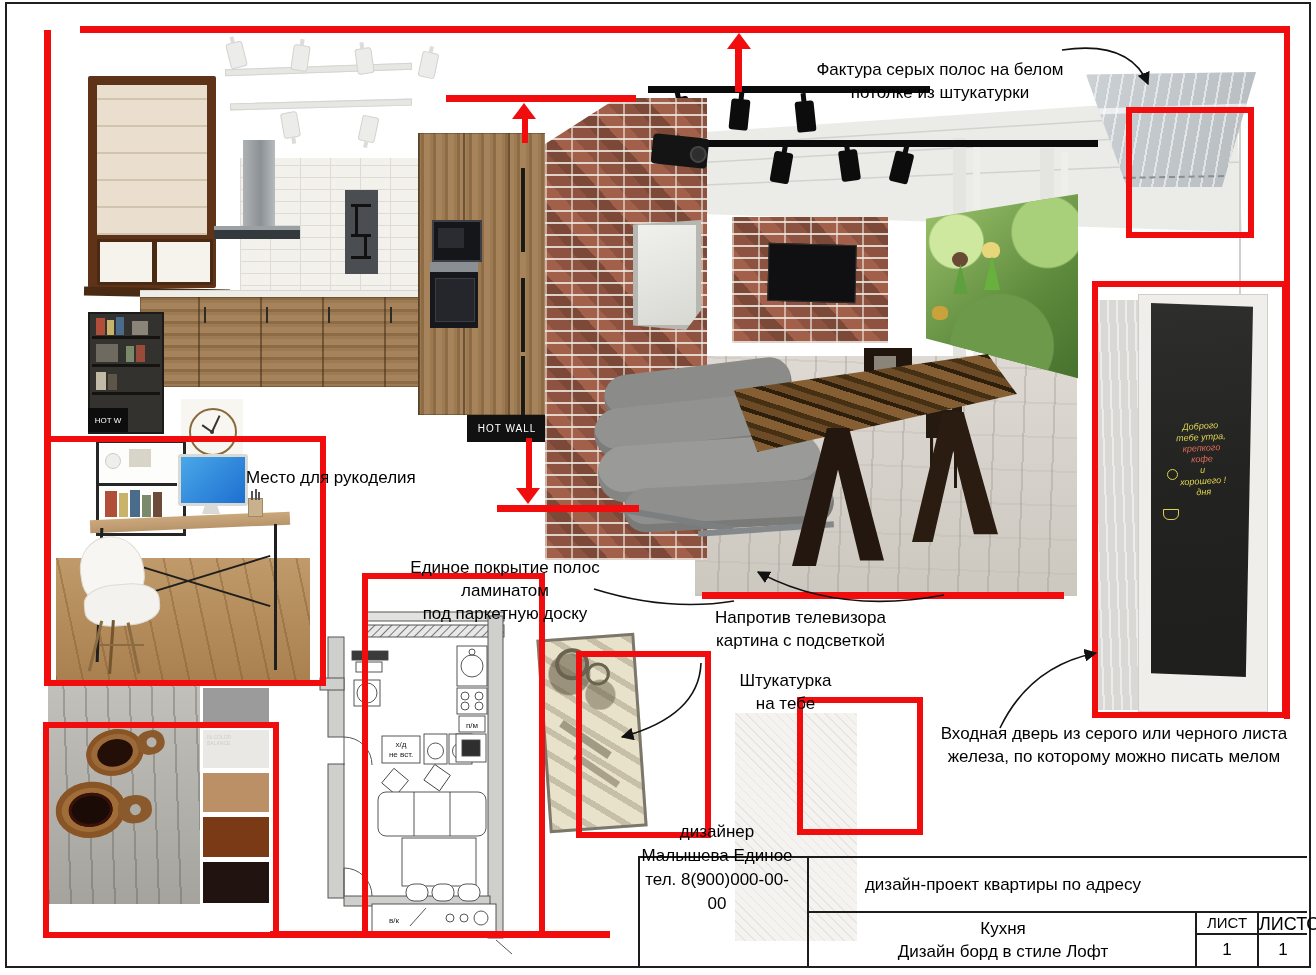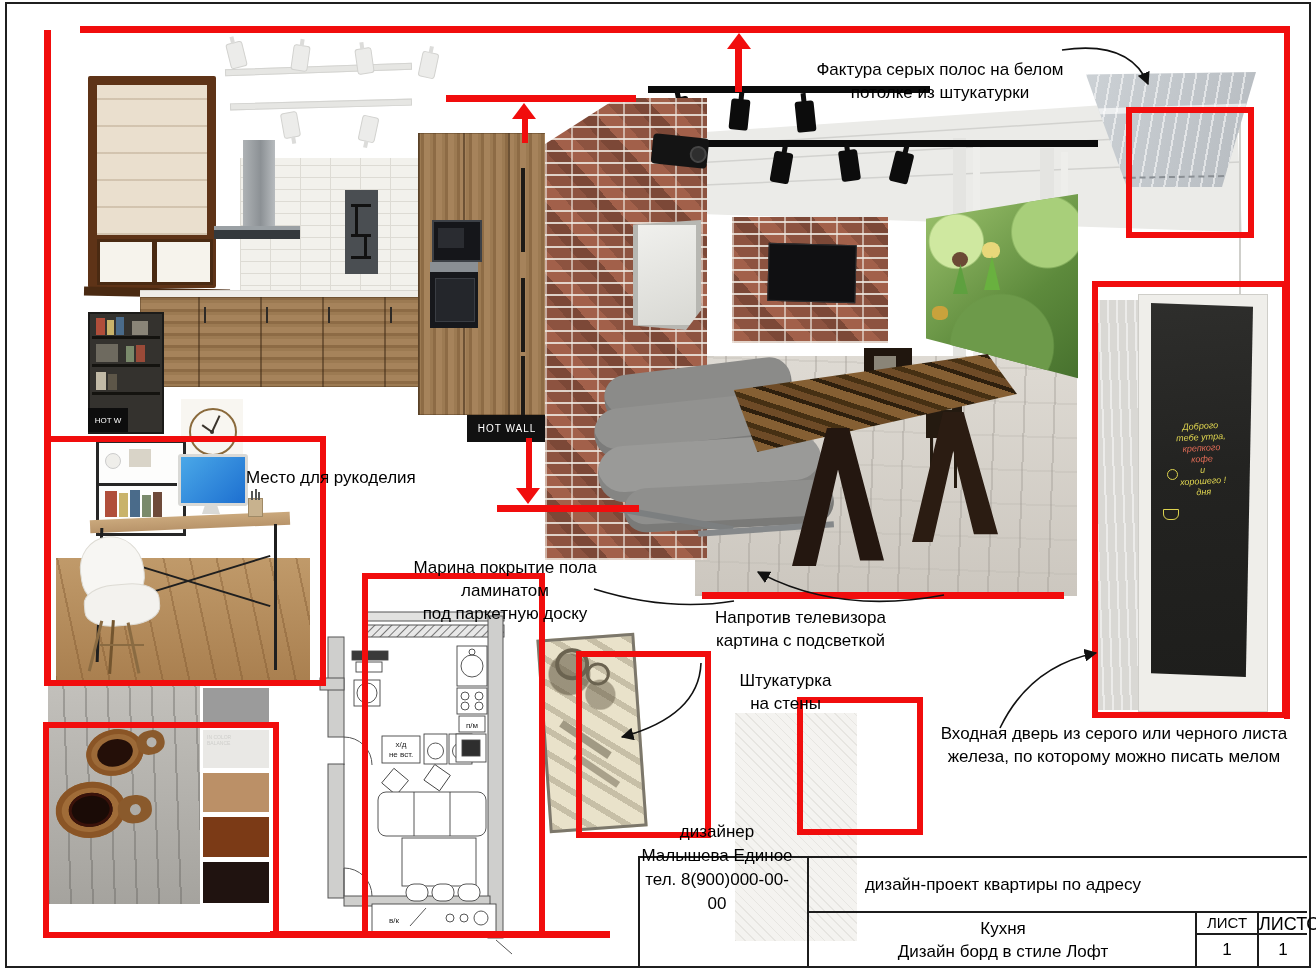--- a/index.html
+++ b/index.html
@@ -410,30 +410,30 @@
   <div class="rbox" style="left:1126px;top:107px;width:128px;height:131px;"></div>
   <div class="rbox" style="left:1092px;top:281px;width:196px;height:437px;"></div>
   <div class="rl" style="left:702px;top:592px;width:362px;height:7px;"></div>
 
   <div class="note" style="left:770px;top:34px;width:340px;margin-top:24px;">
     <div>Фактура серых полос на белом</div>
     <div>потолке из штукатурки</div>
   </div>
   <div class="note" style="left:246px;top:466px;text-align:center;">Место для рукоделия</div>
   <div class="note" style="left:370px;top:556px;width:270px;">
-    <div>Марина покрытие пола ламинатом</div>
+    <div>Единое покрытие полос ламинатом</div>
     <div>под паркетную доску</div>
   </div>
   <div class="note" style="left:688px;top:606px;width:225px;">
     <div>Напротив телевизора</div>
     <div>картина с подсветкой</div>
   </div>
   <div class="note" style="left:718px;top:669px;width:135px;">
     <div>Штукатурка</div>
-    <div>на стены</div>
+    <div>на тебе</div>
   </div>
   <div class="note" style="left:924px;top:722px;width:380px;">
     <div>Входная дверь из серого или черного листа</div>
     <div>железа, по которому можно писать мелом</div>
   </div>
 
   <div class="tb-line" style="left:638px;top:856px;width:669px;height:2px;"></div>
   <div class="tb-line" style="left:638px;top:856px;width:2px;height:110px;"></div>
   <div class="tb-line" style="left:807px;top:856px;width:2px;height:110px;"></div>
   <div class="tb-line" style="left:807px;top:911px;width:500px;height:2px;"></div>

